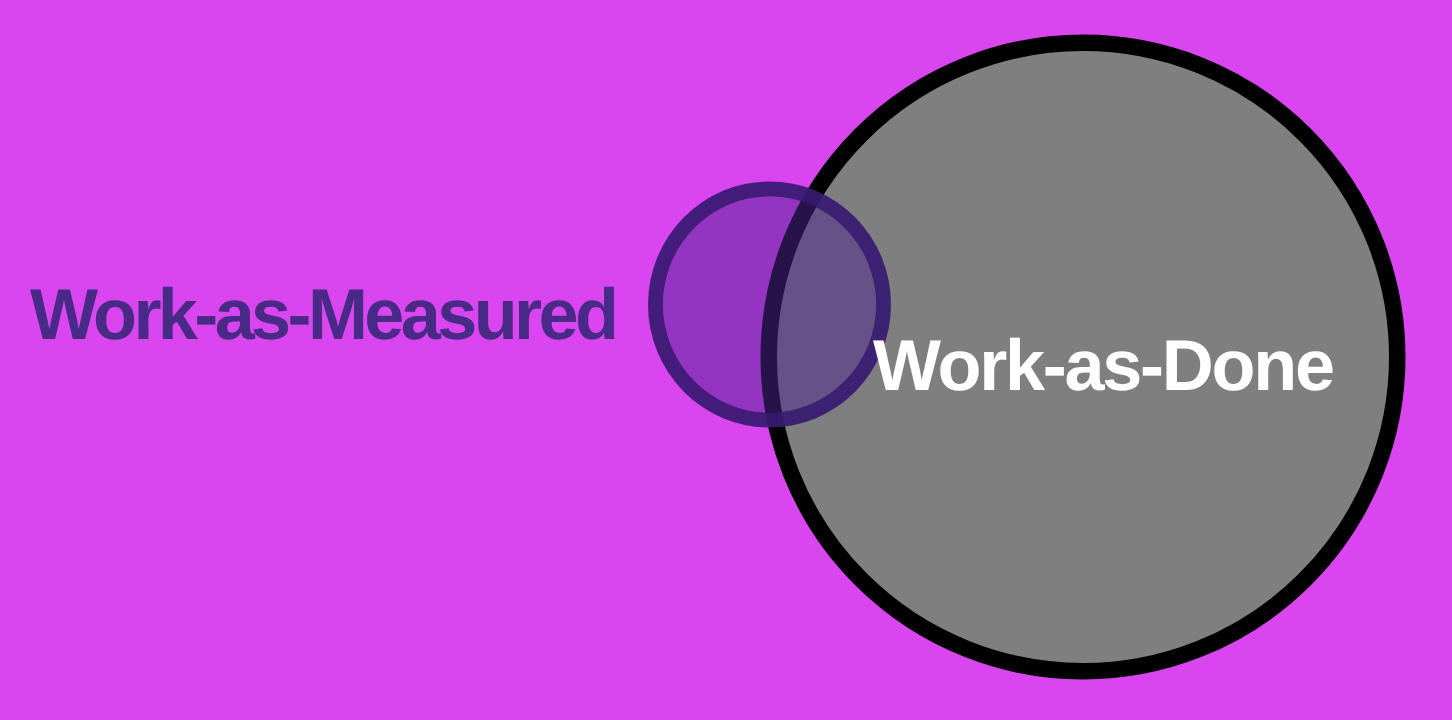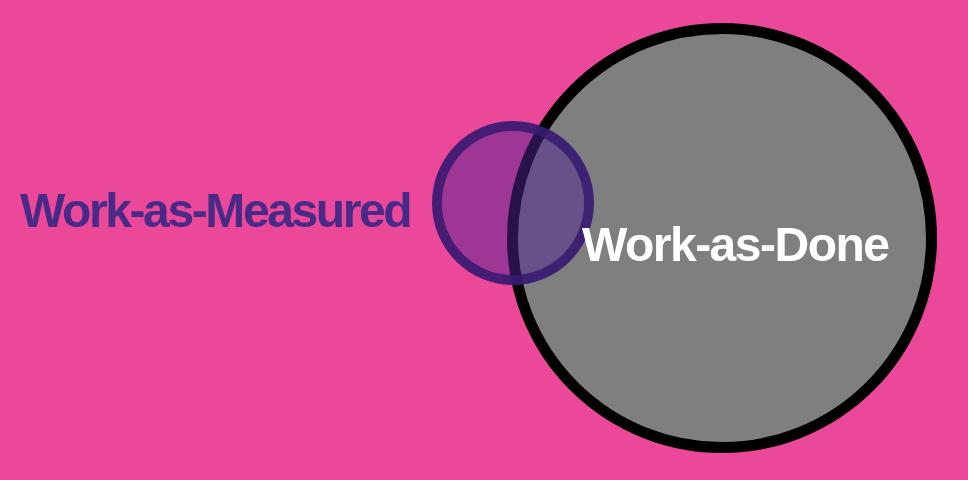--- a/index.html
+++ b/index.html
@@ -4,21 +4,21 @@
 <style>
   html, body {
     margin: 0;
     padding: 0;
     background: #ffffff;
   }
   .canvas {
     position: relative;
     width: 968px;
     height: 480px;
-    background: #ec4899;
+    background: #d946ef;
     overflow: hidden;
     font-family: "Liberation Sans", sans-serif;
   }
   .circle {
     position: absolute;
     border-radius: 50%;
     box-sizing: border-box;
   }
   
   .circle.done {

